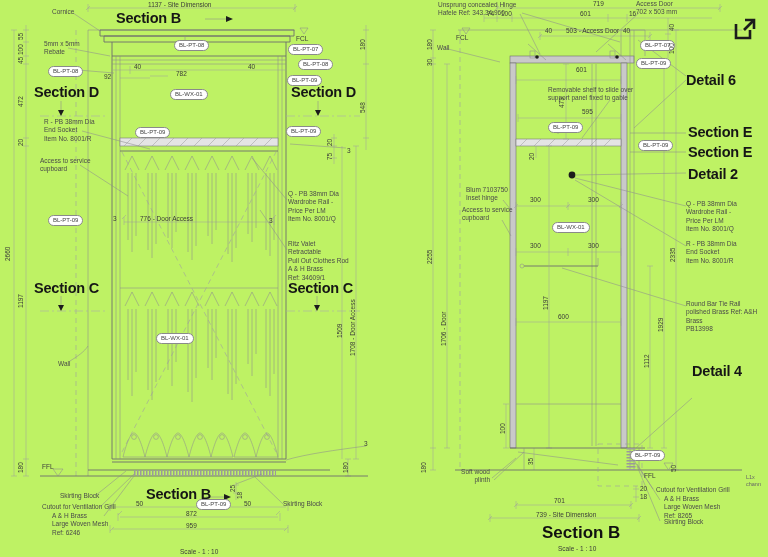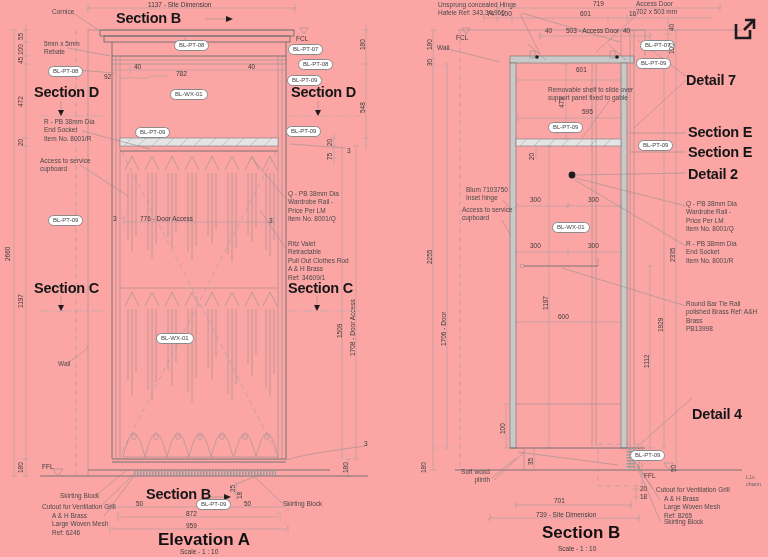--- a/index.html
+++ b/index.html
@@ -1,16 +1,16 @@
 <!DOCTYPE html>
 <html><head>
 <meta charset="utf-8">
 <style>
   html,body{margin:0;padding:0;background:#fff;}
-  #stage{position:relative;width:768px;height:557px;background:#fca5a5;overflow:hidden;
+  #stage{position:relative;width:768px;height:557px;background:#bef264;overflow:hidden;
          font-family:"Liberation Sans",sans-serif;color:#3a3a3a;}
   #stage svg{position:absolute;left:0;top:0;}
   .t{position:absolute;font-size:6.5px;line-height:1.25;white-space:nowrap;color:#3a3a3a;}
   .v{position:absolute;font-size:6.5px;white-space:nowrap;transform:rotate(-90deg);
      transform-origin:0 0;color:#3a3a3a;}
   .note{position:absolute;font-size:6.5px;line-height:1.3;white-space:pre-line;color:#4a4a4a;}
   .noteR{text-align:right;}
   .sec{position:absolute;font-size:14.5px;font-weight:bold;color:#161616;letter-spacing:-0.2px;white-space:nowrap;}
   .ttl{position:absolute;font-size:17px;font-weight:bold;color:#111;white-space:nowrap;}
   .tag{position:absolute;font-size:6px;color:#444;border:0.8px solid #8a8a8a;border-radius:8px;
@@ -213,21 +213,20 @@
 <span class="note" style="left:52px;top:512px">A &amp; H Brass
 Large Woven Mesh
 Ref: 6246</span>
 <span class="sec" style="left:146px;top:486px">Section B</span>
 <span class="t" style="left:136px;top:500px">50</span>
 <span class="tag" style="left:196px;top:499px">BL-PT-09</span>
 <span class="t" style="left:244px;top:500px">50</span>
 <span class="t" style="left:186px;top:510px">872</span>
 <span class="t" style="left:186px;top:522px">959</span>
 <span class="note" style="left:283px;top:500px">Skirting Block</span>
-<span class="ttl" style="left:158px;top:530px">Elevation A</span>
 <span class="t" style="left:180px;top:548px">Scale - 1 : 10</span>
 
 <span class="note" style="left:438px;top:1px">Unsprung concealed Hinge
 Hafele Ref: 343.34.960</span>
 <span class="t" style="left:593px;top:0px">719</span>
 <span class="t" style="left:487px;top:10px">74</span>
 <span class="t" style="left:501px;top:10px">100</span>
 <span class="t" style="left:580px;top:10px">601</span>
 <span class="t" style="left:629px;top:10px">16</span>
 <span class="note" style="left:636px;top:0px">Access Door
@@ -236,21 +235,21 @@
 <span class="t" style="left:566px;top:27px">503 - Access Door</span>
 <span class="t" style="left:623px;top:27px">40</span>
 <span class="lvl" style="left:456px;top:34px">FCL</span>
 <span class="note" style="left:437px;top:44px">Wall</span>
 <span class="v" style="left:426px;top:50px">180</span>
 <span class="v" style="left:426px;top:66px">30</span>
 <span class="tag" style="left:640px;top:40px">BL-PT-07</span>
 <span class="tag" style="left:636px;top:58px">BL-PT-09</span>
 <span class="v" style="left:668px;top:31px">40</span>
 <span class="v" style="left:668px;top:54px">100</span>
-<span class="sec" style="left:686px;top:72px">Detail 7</span>
+<span class="sec" style="left:686px;top:72px">Detail 6</span>
 <span class="t" style="left:576px;top:66px">601</span>
 <span class="v" style="left:558px;top:108px">473</span>
 <span class="note" style="left:548px;top:86px">Removable shelf to slide over
 support panel fixed to gable</span>
 <span class="t" style="left:582px;top:108px">595</span>
 <span class="tag" style="left:548px;top:122px">BL-PT-09</span>
 <span class="sec" style="left:688px;top:124px">Section E</span>
 <span class="sec" style="left:688px;top:144px">Section E</span>
 <span class="tag" style="left:638px;top:140px">BL-PT-09</span>
 <span class="v" style="left:528px;top:160px">20</span>
@@ -275,21 +274,21 @@
 Item No. 8001/R</span>
 <span class="v" style="left:669px;top:262px">2335</span>
 <span class="v" style="left:657px;top:332px">1929</span>
 <span class="v" style="left:542px;top:310px">1197</span>
 <span class="t" style="left:558px;top:313px">600</span>
 <span class="v" style="left:643px;top:368px">1112</span>
 <span class="note" style="left:686px;top:300px">Round Bar Tie Rail
 polished Brass Ref: A&amp;H Brass
 PB13998</span>
 <span class="v" style="left:499px;top:434px">100</span>
-<span class="sec" style="left:692px;top:406px">Detail 4</span>
+<span class="sec" style="left:692px;top:363px">Detail 4</span>
 <span class="v" style="left:527px;top:465px">35</span>
 <span class="note noteR" style="left:448px;top:468px;width:42px">Soft wood
 plinth</span>
 <span class="v" style="left:420px;top:473px">180</span>
 <span class="tag" style="left:630px;top:450px">BL-PT-09</span>
 <span class="lvl" style="left:644px;top:472px">FFL</span>
 <span class="v" style="left:670px;top:472px">50</span>
 <span class="t" style="left:640px;top:485px">20</span>
 <span class="t" style="left:640px;top:493px">18</span>
 <span class="t" style="left:554px;top:497px">701</span>

